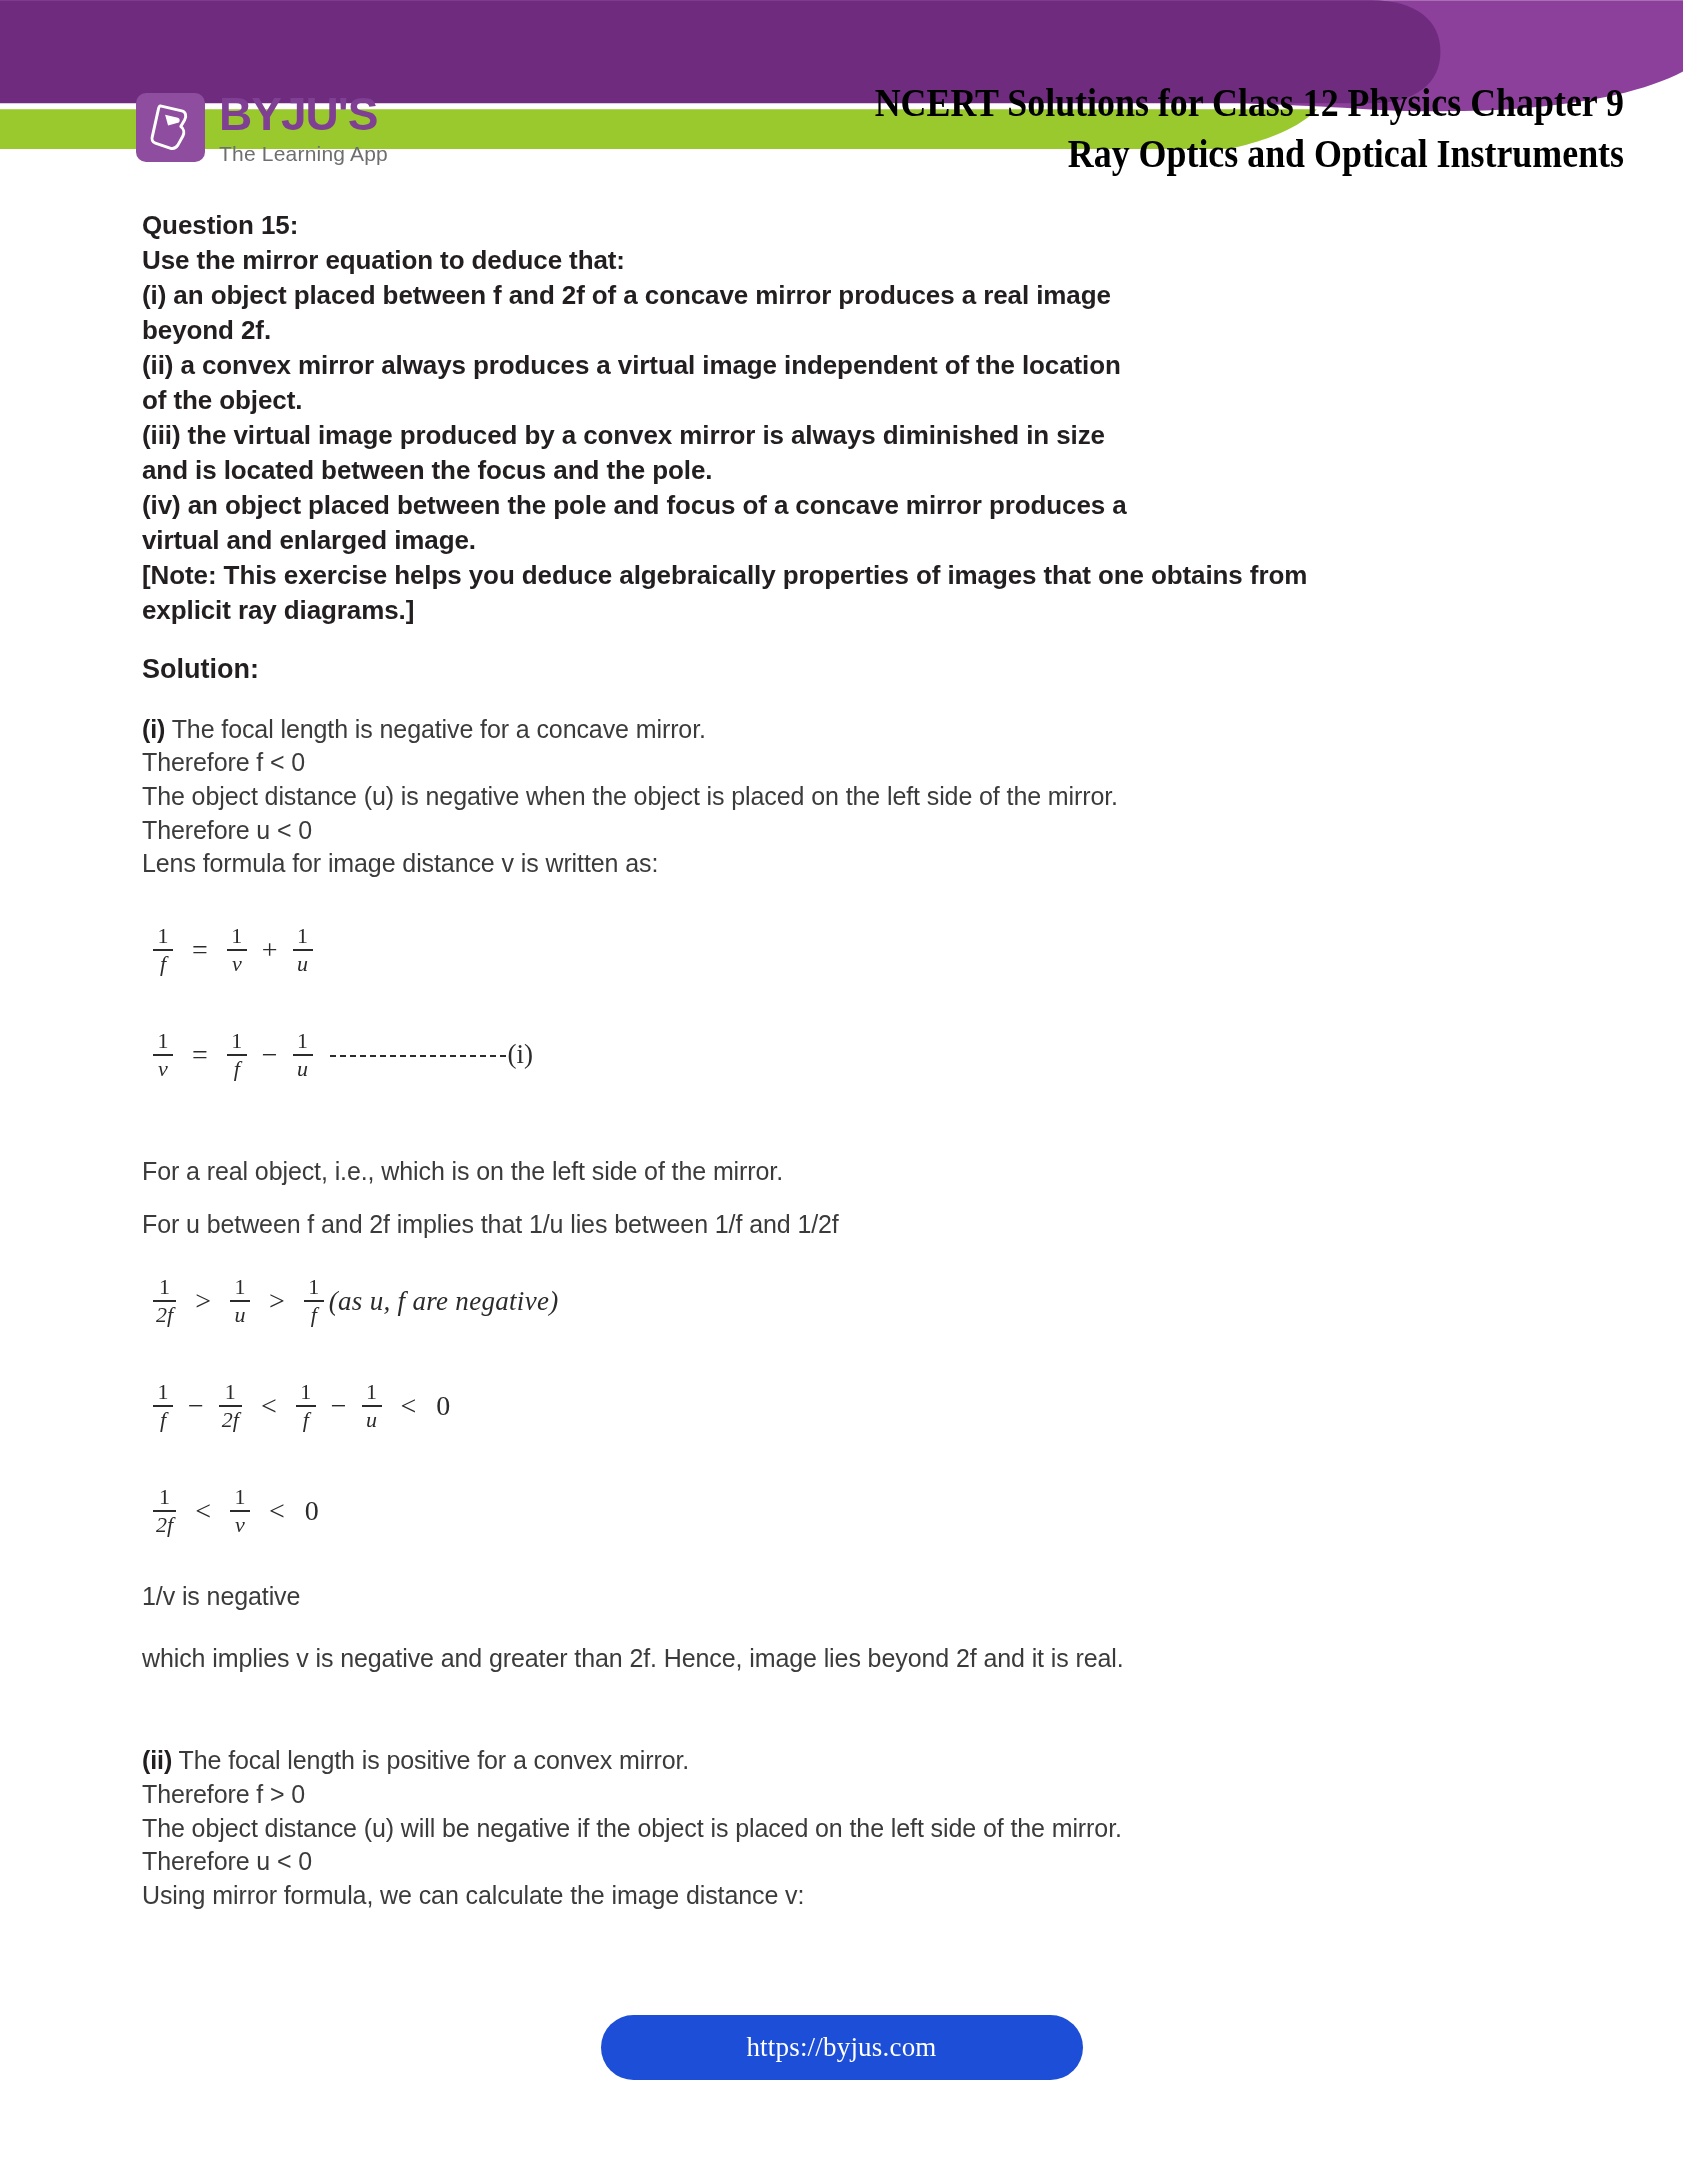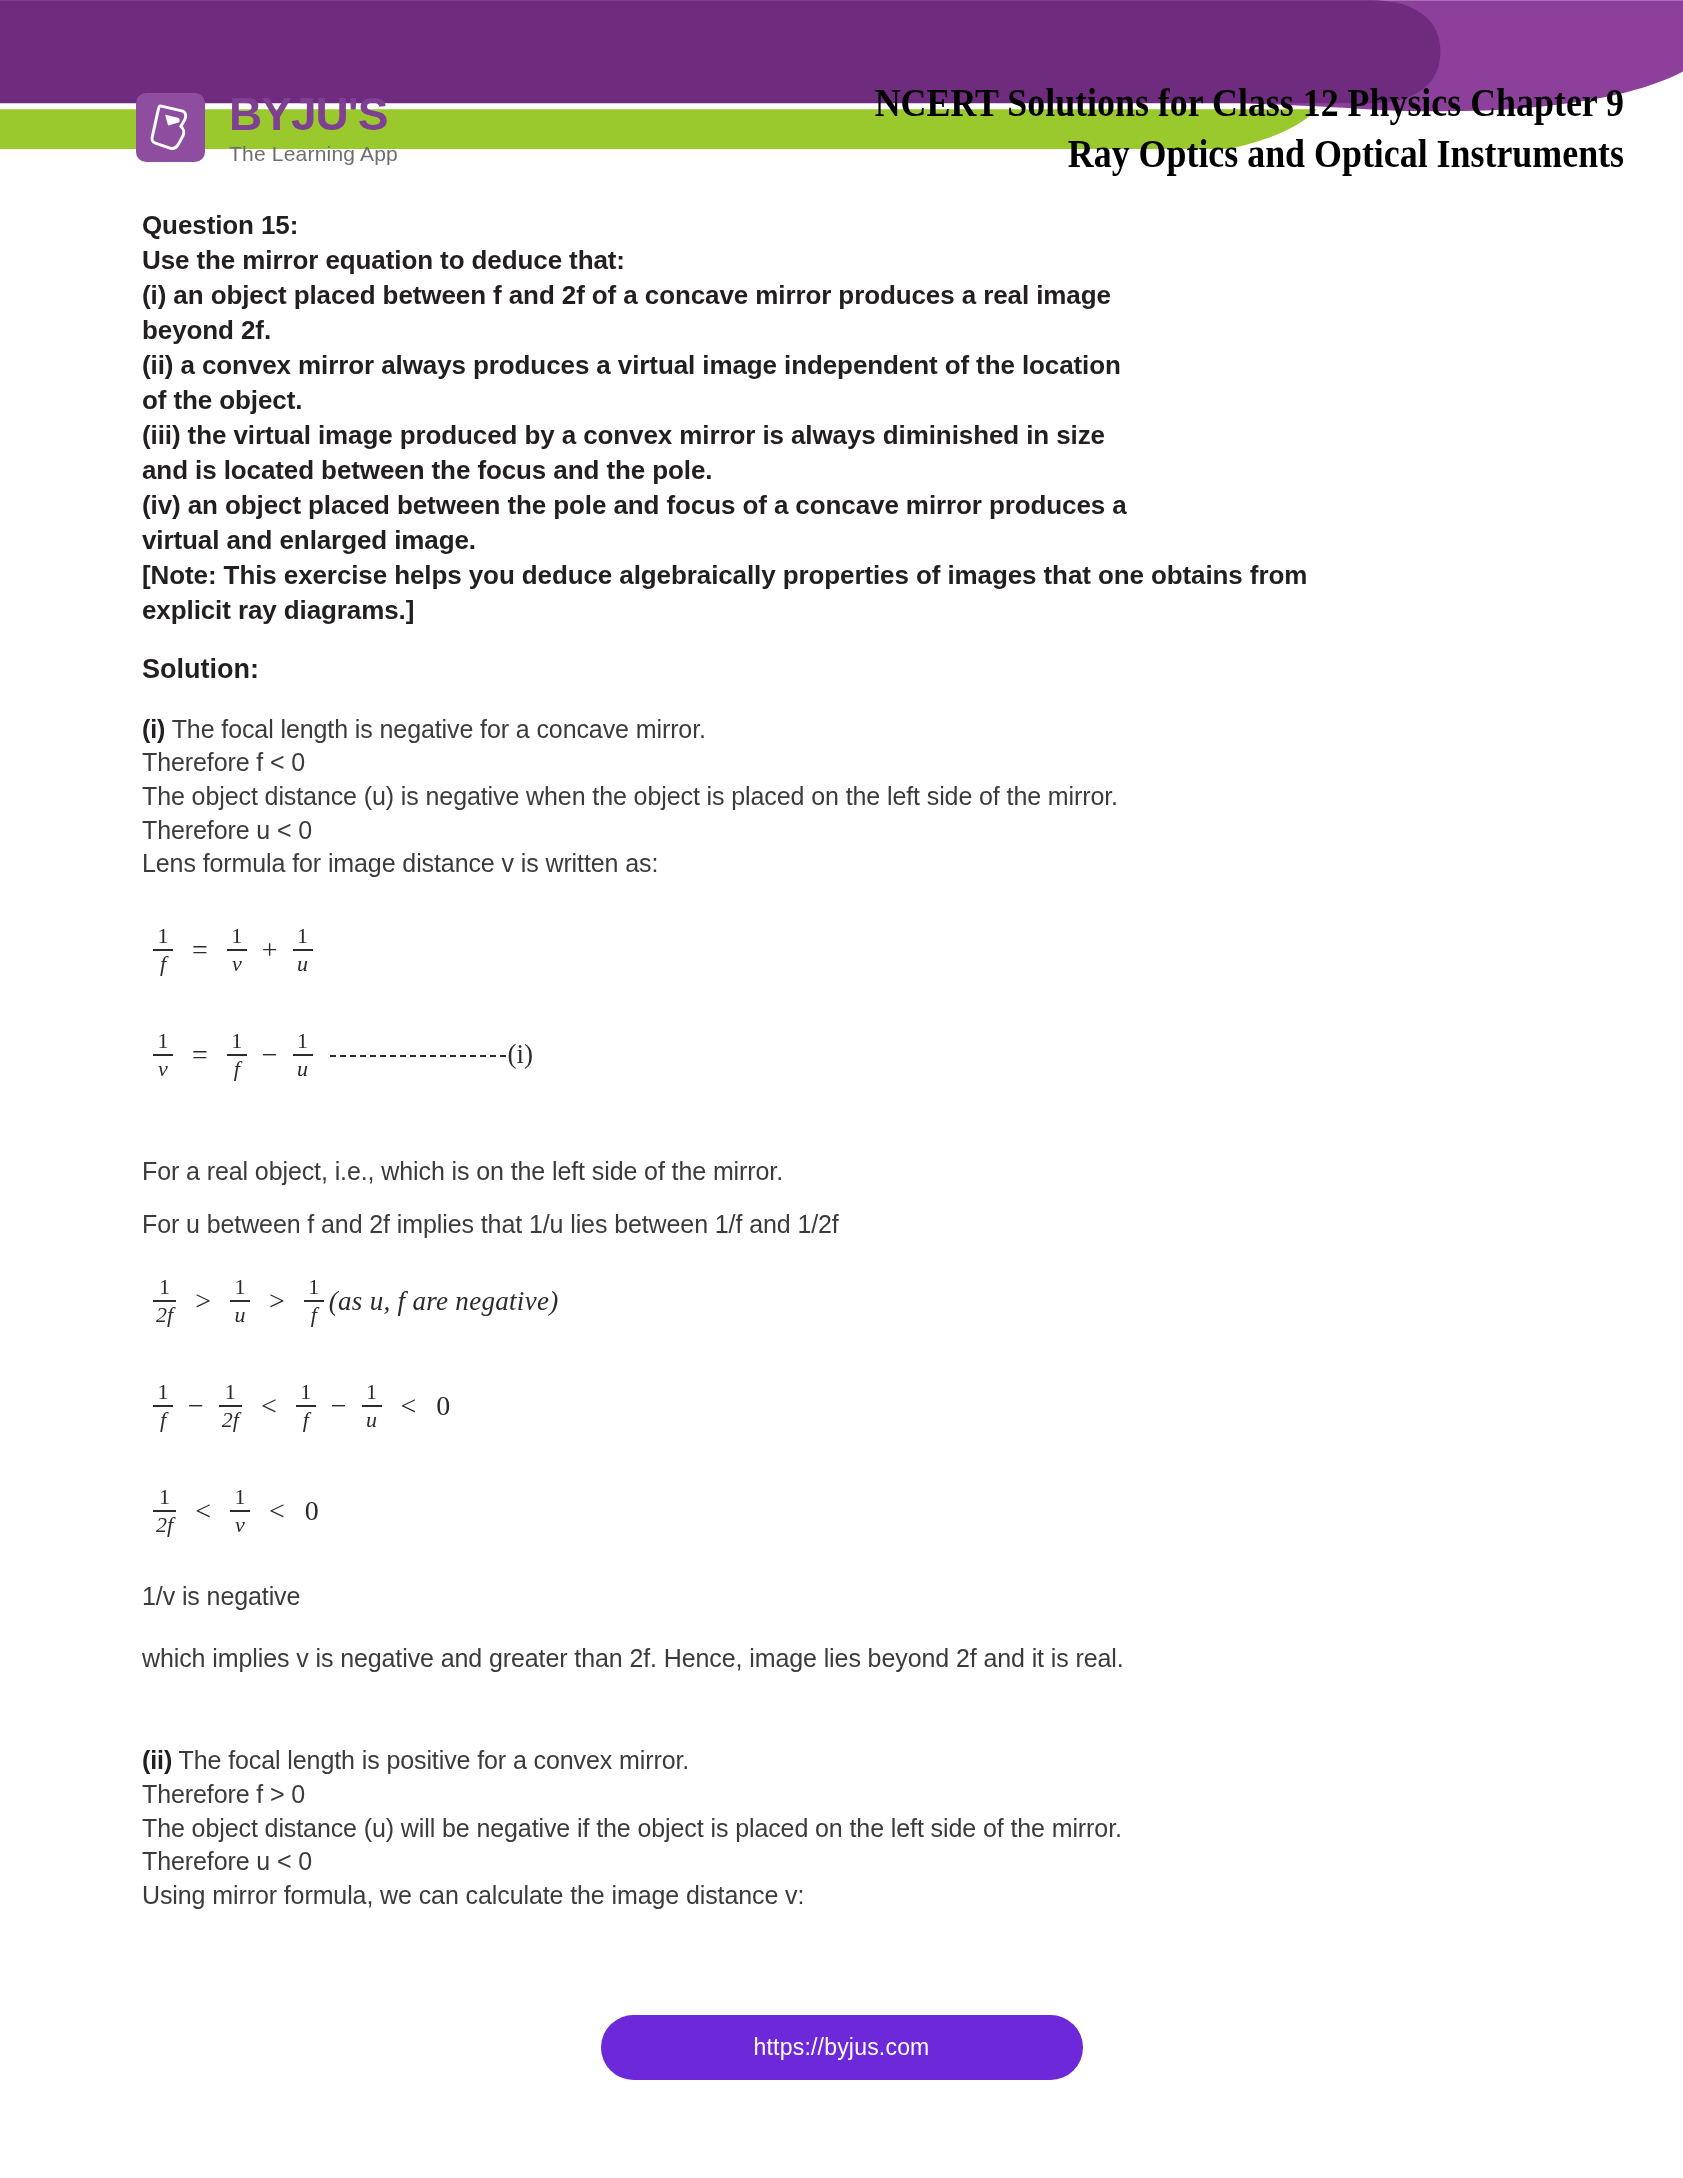--- a/index.html
+++ b/index.html
@@ -26,21 +26,21 @@
   }
   .header-deco svg { display: block; }
 
   
   .logo-block {
     position: absolute;
     top: 91px;
     left: 136px;
     display: flex;
     align-items: center;
-    gap: 24px;
+    gap: 14px;
   }
   .logo-mark {
     width: 69px;
     height: 69px;
     border-radius: 10px;
     background: #8e4d9e;
     display: flex;
     align-items: center;
     justify-content: center;
     flex: none;
@@ -181,27 +181,27 @@
 
   
   .footer-pill {
     position: absolute;
     left: 50%;
     transform: translateX(-50%);
     top: 2015px;
     width: 482px;
     height: 65px;
     border-radius: 34px;
-    background: #6d28d9;
+    background: #1d4ed8;
     display: flex;
     align-items: center;
     justify-content: center;
     color: #ffffff;
-    font-size: 23px;
-    font-family: Liberation Sans, sans-serif;
+    font-size: 27px;
+    font-family: Liberation Serif, serif;
     letter-spacing: 0.2px;
     text-decoration: none;
   }
 </style>
 </head>
 <body>
 
 <div class="header-deco">
   <svg width="1683" height="149" viewBox="0 0 1700 150" xmlns="http://www.w3.org/2000/svg">
 

